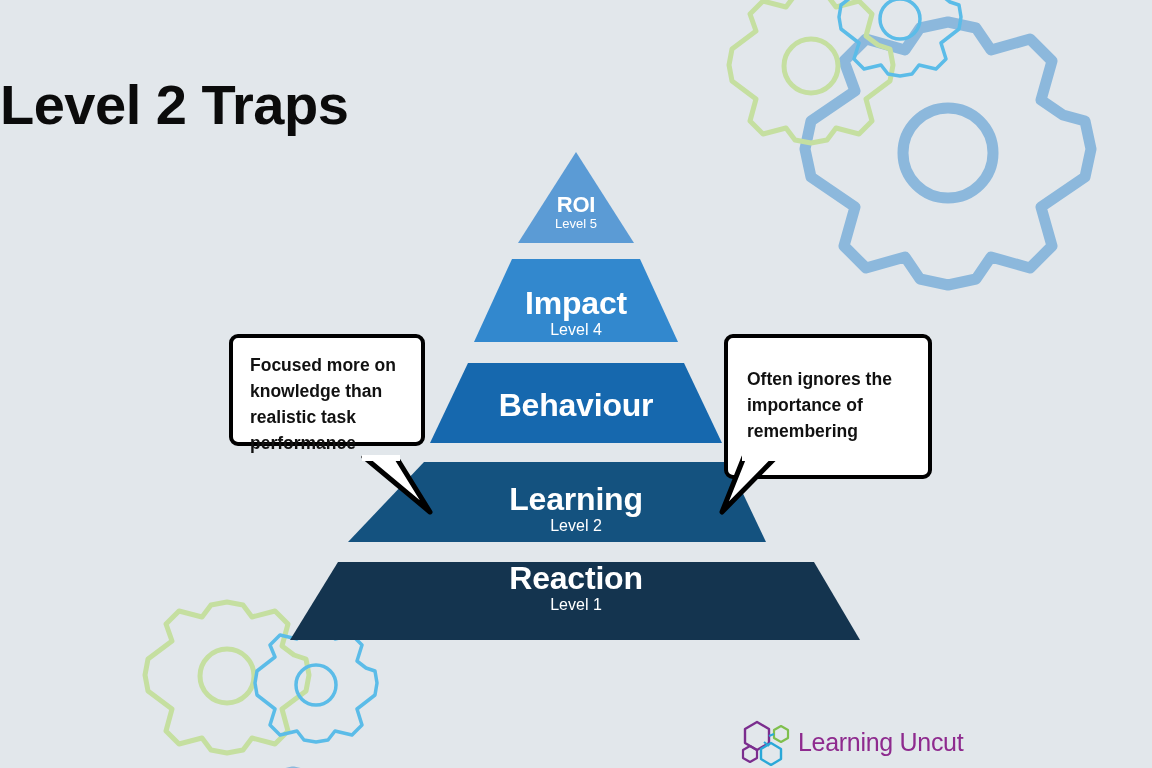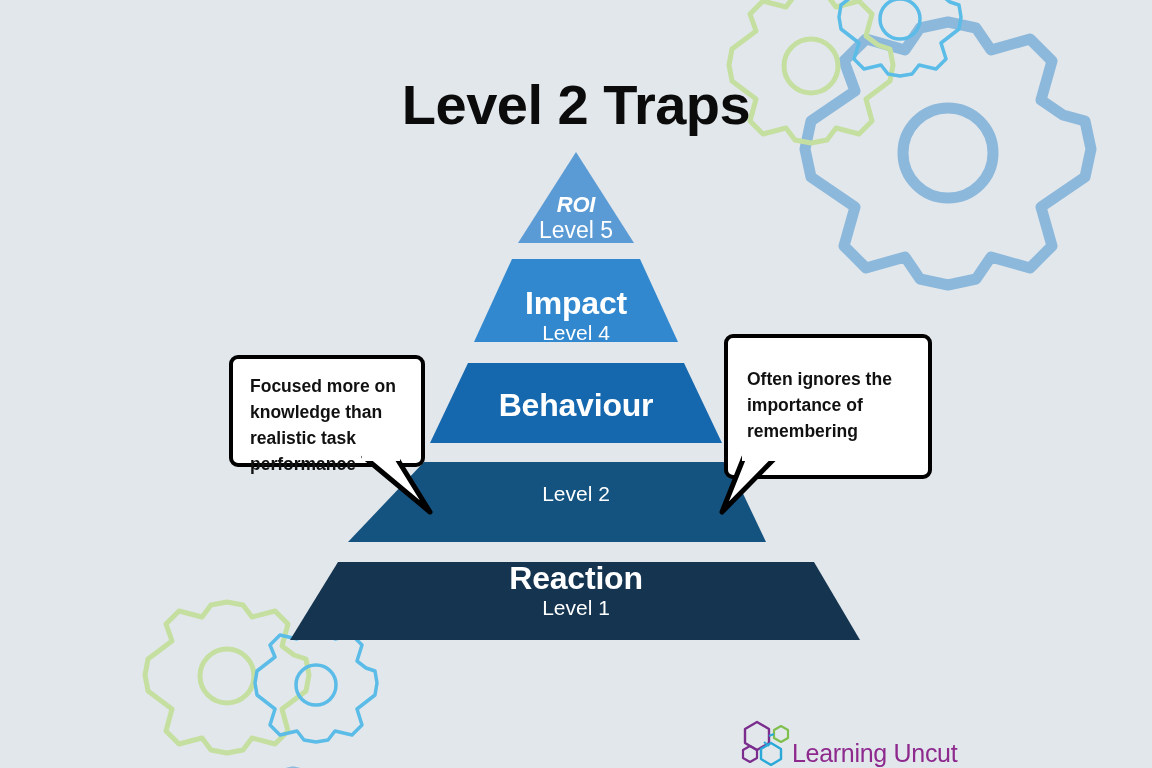--- a/index.html
+++ b/index.html
@@ -33,21 +33,21 @@
     height: 768px;
     pointer-events: none;
   }
 
   
   .page-title {
     position: absolute;
     left: 0;
     top: 76px;
     width: 1152px;
-    text-align: center;
+    text-align: left;
     font-size: 56px;
     font-weight: bold;
     color: #0b0b0b;
     letter-spacing: -0.5px;
     line-height: 1.05;
   }
 
   
   .pyramid {
     position: absolute;
@@ -63,26 +63,26 @@
     color: #ffffff;
     pointer-events: none;
   }
   .tier-title {
     font-size: 32px;
     font-weight: bold;
     line-height: 1.1;
     letter-spacing: -0.2px;
   }
   .tier-sub {
-    font-size: 21px;
+    font-size: 16px;
     font-weight: normal;
     line-height: 1.15;
   }
-  .tier-title.apex { font-size: 22px; font-style: italic; }
-  .tier-sub.apex  { font-size: 23px; }
+  .tier-title.apex { font-size: 22px; }
+  .tier-sub.apex  { font-size: 13px; }
 
   #lbl5 { top: 193px; }
   #lbl4 { top: 286px; }
   #lbl3 { top: 388px; }
   #lbl2 { top: 482px; }
   #lbl1 { top: 561px; }
 
   
   .callout {
     position: absolute;
@@ -98,21 +98,20 @@
   }
   .callout-text {
     display: block;
   }
   #callout-left {
     left: 229px;
     top: 334px;
     width: 196px;
     height: 112px;
     padding: 15px 16px 0 17px;
-    margin-top: 21px;
   }
   #callout-right {
     left: 724px;
     top: 334px;
     width: 208px;
     height: 145px;
     padding: 29px 14px 0 19px;
   }
   .tail {
     position: absolute;
@@ -121,21 +120,22 @@
   }
   #tail-left  { left: 340px; top: 455px; }
   #tail-right { left: 700px; top: 455px; }
 
   
   .logo {
     position: absolute;
     left: 740px;
     top: 718px;
     display: flex;
-    align-items: flex-end;
+    align-items: center;
+    gap: 6px;
     z-index: 4;
   }
   .logo-mark { display: block; }
   .logo-text {
     font-size: 25px;
     font-weight: normal;
     color: #8e2a8e;
     letter-spacing: -0.3px;
     line-height: 1;
   }
@@ -238,20 +238,21 @@
     <div class="tier-sub apex">Level 5</div>
   </div>
   <div class="tier-label" id="lbl4">
     <div class="tier-title">Impact</div>
     <div class="tier-sub">Level 4</div>
   </div>
   <div class="tier-label" id="lbl3">
     <div class="tier-title">Behaviour</div>
   </div>
   <div class="tier-label" id="lbl2">
+    <div class="tier-title">Learning</div>
     <div class="tier-sub">Level 2</div>
   </div>
   <div class="tier-label" id="lbl1">
     <div class="tier-title">Reaction</div>
     <div class="tier-sub">Level 1</div>
   </div>
 
   <div class="callout" id="callout-left">
     <span class="callout-text">Focused more on knowledge than realistic task performance</span>
   </div>

